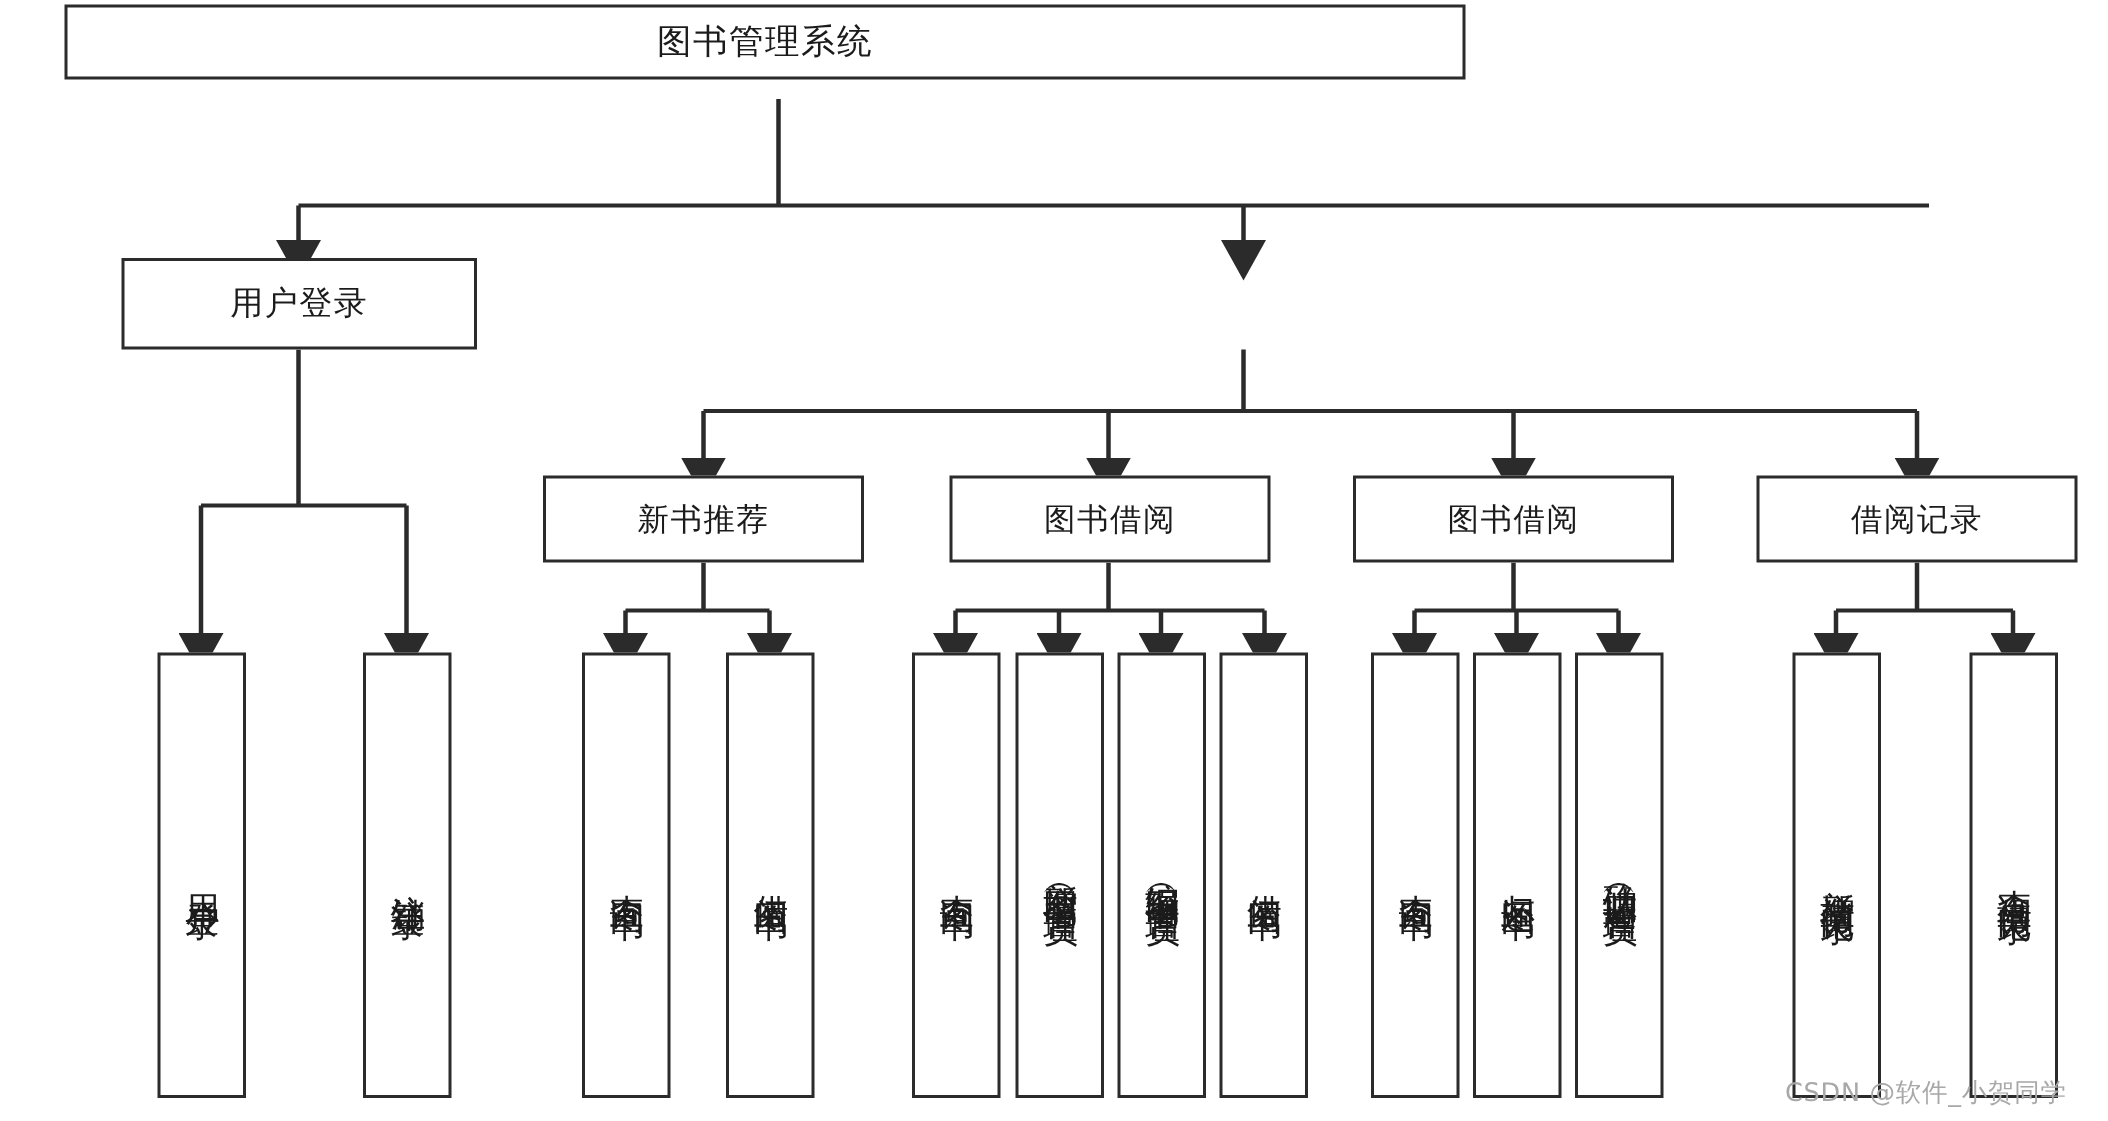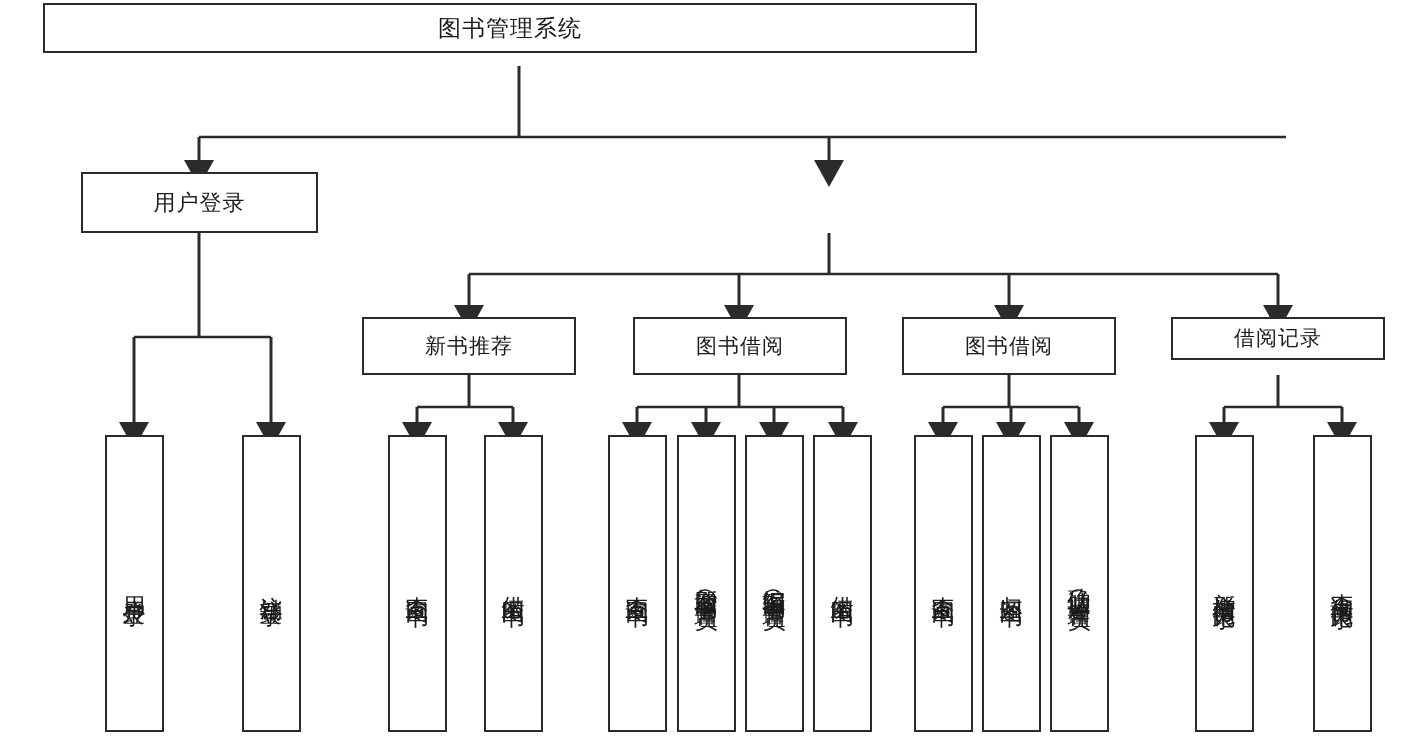--- a/index.html
+++ b/index.html
@@ -131,21 +131,21 @@
 
   <div class="node level3" style="left:362px; top:317px; width:214px; height:58px;">
     <span class="label">新书推荐</span>
   </div>
   <div class="node level3" style="left:633px; top:317px; width:214px; height:58px;font-family:Liberation Serif, serif;">
     <span class="label">图书借阅</span>
   </div>
   <div class="node level3" style="left:902px; top:317px; width:214px; height:58px;">
     <span class="label">图书借阅</span>
   </div>
-  <div class="node level3" style="left:1171px; top:317px; width:214px; height:43px;justify-content:center;">
+  <div class="node level3" style="left:1171px; top:317px; width:214px; height:58px;justify-content:center;">
     <span class="label">借阅记录</span>
   </div>
 
   <div class="node leaf" style="left:105px; top:435px; width:59px; height:297px;">
     <span class="label">用户登录</span>
   </div>
   <div class="node leaf" style="left:242px; top:435px; width:59px; height:297px;">
     <span class="label">注销登录</span>
   </div>
 
@@ -179,14 +179,15 @@
     <span class="label">确认归还（管理员）</span>
   </div>
 
   <div class="node leaf" style="left:1195px; top:435px; width:59px; height:297px;">
     <span class="label">新增借阅记录</span>
   </div>
   <div class="node leaf" style="left:1313px; top:435px; width:59px; height:297px;">
     <span class="label">查询借阅记录</span>
   </div>
 
+  <div class="watermark" style="left:1190px; top:717px;">CSDN @软件_小贺同学</div>
 
 </div>
 
 </body></html>

